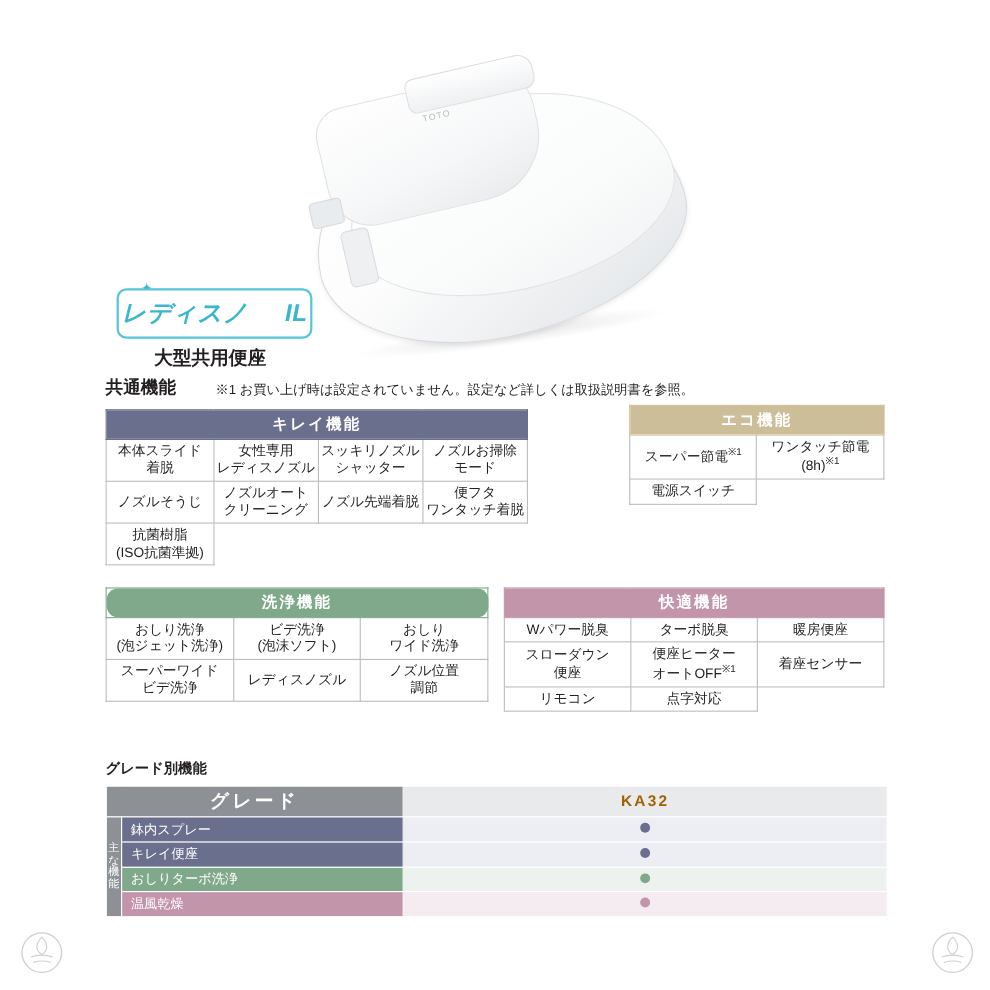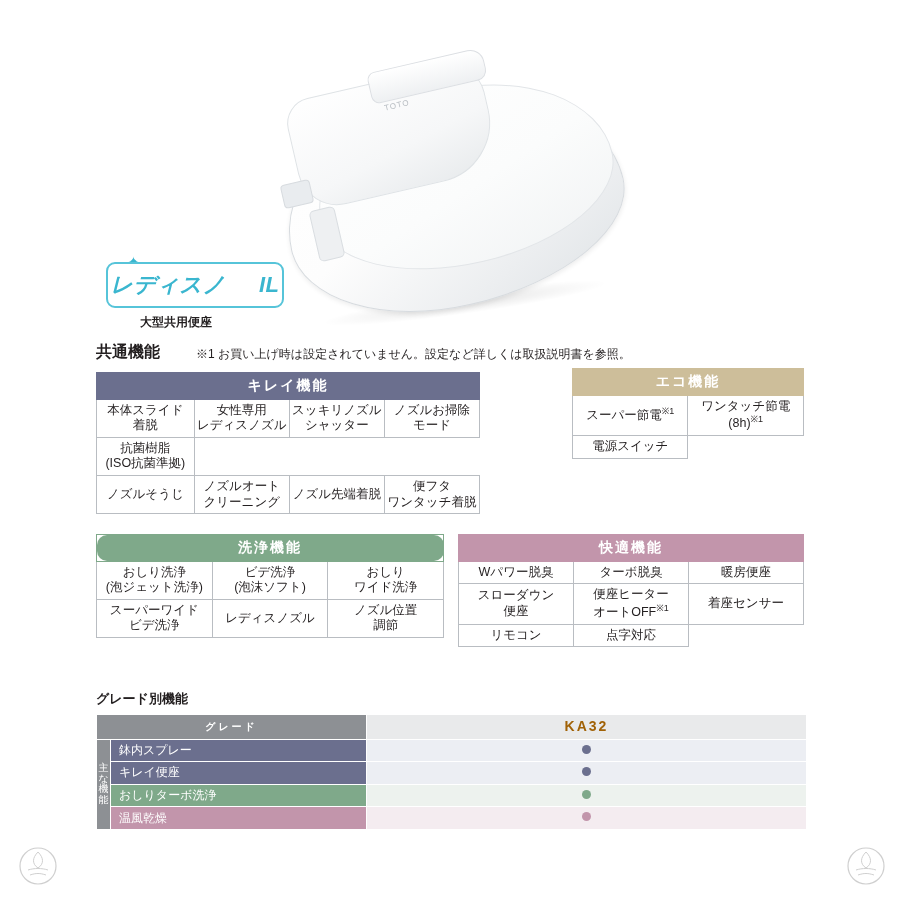--- a/index.html
+++ b/index.html
@@ -81,21 +81,21 @@
     font-style:italic;
   }
   .badge-text{
     color:#3ab6cf; font-size:22px; font-weight:bold; letter-spacing:.5px;
   }
   .badge-spark{
     position:absolute; left:128px; top:254px; color:#3ab6cf; font-size:13px;
   }
   .sub-caption{
     position:absolute; left:140px; top:314px;
-    font-size:12px; font-weight:bold; color:#231f20;
+    font-size:17px; font-weight:bold; color:#231f20;
   }
 
   
   .sec-title{
     position:absolute; font-size:16px; font-weight:bold; color:#231f20;
   }
   .sec-note{
     position:absolute; font-size:12px; color:#231f20;
   }
 
@@ -115,21 +115,21 @@
   .hdr-kirei{ background:#6b6f8e; border-color:#6b6f8e; }
   .hdr-eco  { background:#cdbe9a; border-color:#cdbe9a; }
   .hdr-sen  { background:#7fa98a; border-color:#7fa98a;border-radius:10px; }
   .hdr-kai  { background:#c295ab; border-color:#c295ab; }
   sup{ font-size:9px; }
 
   
   .grade-wrap{ position:absolute; left:96px; top:714px; }
   .grade-tbl{ position:relative; left:0; top:0; }
   .grade-tbl td, .grade-tbl th{ border:1px solid #ffffff; }
-  .g-head{ background:#8d9094; color:#ffffff; font-size:10px; font-weight:bold; letter-spacing:3px; height:22px;text-align:center; }
+  .g-head{ background:#8d9094; color:#ffffff; font-size:17px; font-weight:bold; letter-spacing:3px; height:22px;text-align:center; }
   .g-head2{ background:#e9eaeb; color:#a16207; font-size:14px; font-weight:bold; letter-spacing:2px; }
   .g-side{ background:#8d9094; color:#ffffff; font-size:10px; width:14px; line-height:1.05; padding:1px; }
   .g-lbl{ color:#ffffff; font-size:12px; text-align:left; padding-left:8px; height:19px; }
   .g-lbl.r1{ background:#6b6f8e; }
   .g-lbl.r2{ background:#6b6f8e; }
   .g-lbl.r3{ background:#7fa98a; }
   .g-lbl.r4{ background:#c295ab; }
   .g-val{ width:440px; }
   .g-val.r1{ background:#eceef3; }
   .g-val.r2{ background:#eceef3; }
@@ -174,30 +174,30 @@
       <tr>
     <th class="hdr hdr-kirei" colspan="4">キレイ機能</th>
   </tr>
   <tr>
     <td style="width:115px;">本体スライド<br>着脱</td>
     <td style="width:115px;">女性専用<br>レディスノズル</td>
     <td style="width:115px;">スッキリノズル<br>シャッター</td>
     <td style="width:115px;">ノズルお掃除<br>モード</td>
   </tr>
   <tr>
-    <td>抗菌樹脂<br>(ISO抗菌準拠)</td>
-    <td style="border:none;"></td>
-    <td style="border:none;"></td>
-    <td style="border:none;"></td>
-  </tr>
-  <tr>
     <td>ノズルそうじ</td>
     <td>ノズルオート<br>クリーニング</td>
     <td>ノズル先端着脱</td>
     <td>便フタ<br>ワンタッチ着脱</td>
+  </tr>
+  <tr>
+    <td>抗菌樹脂<br>(ISO抗菌準拠)</td>
+    <td style="border:none;"></td>
+    <td style="border:none;"></td>
+    <td style="border:none;"></td>
   </tr>
 </tbody>
   </table>
 
 <table class="t-eco" style="left:572px; top:368px; width:232px;">
   <tbody>
       <tr>
     <th class="hdr hdr-eco" colspan="2">エコ機能</th>
   </tr>
   <tr>

